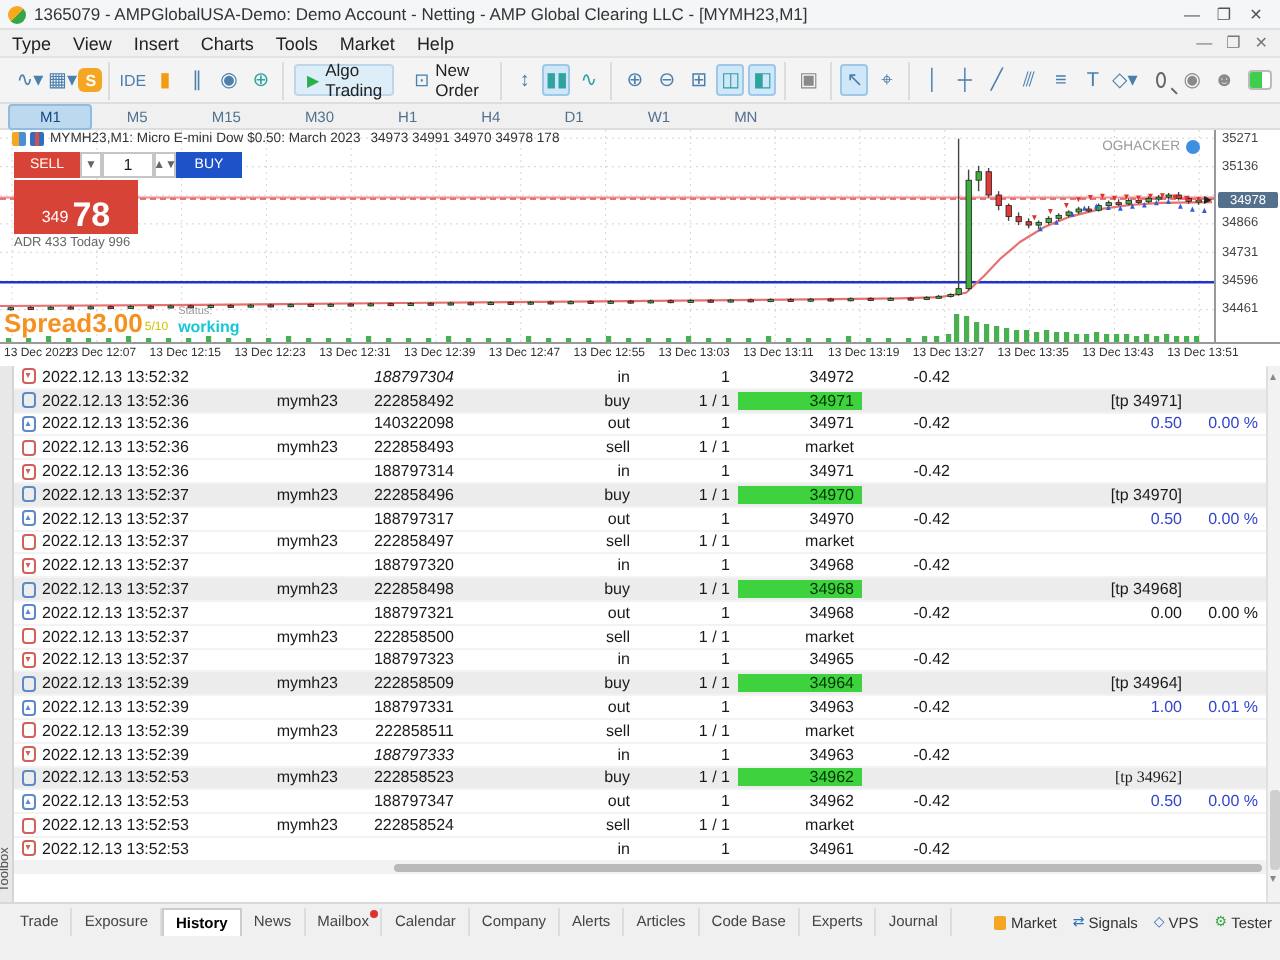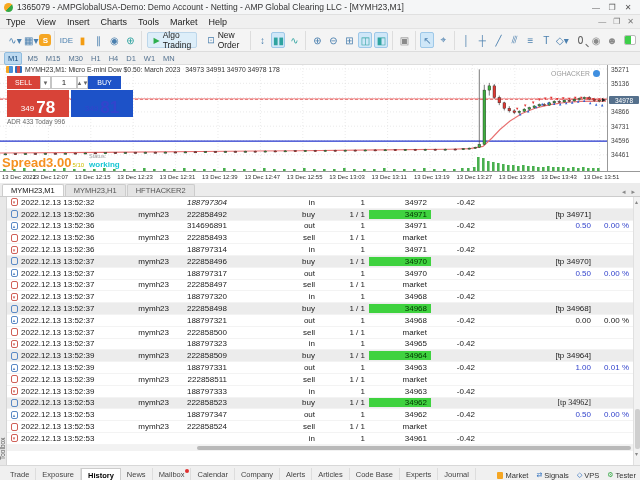--- a/index.html
+++ b/index.html
@@ -28,21 +28,21 @@
   .tbtn .play{color:#2eaf4e;margin-right:3px;font-size:8px;}
   .tbtn.plain{background:#f4f4f4;border:1px solid transparent;}
   .tbtn.plain .ni{color:#4a7fae;margin-right:3px;font-size:9px;}
   .tb-sp{flex:1}
   .mag{position:relative;width:8px;height:8px;border:1.3px solid #666;border-radius:50%;margin:0 5px;}
   .mag:after{content:"";position:absolute;width:4px;height:1.3px;background:#666;transform:rotate(45deg);left:6px;top:8px;}
   .connbar{width:24px;height:10px;border:1px solid #bbb;border-radius:2px;background:#fff;margin-left:4px;overflow:hidden;}
   .connbar i{display:block;width:60%;height:100%;background:#3ecf4a;}
   
   .tfbar{height:13px;display:flex;align-items:center;padding:0 4px;background:#f0f0f0;border-bottom:1px solid #ddd;}
-  .tf{font-size:7.5px;color:#53718f;padding:1px 3px;margin-right:2px;border-radius:2px;}
+  .tf{font-size:7.5px;color:#53718f;padding:1px 15px;margin-right:2px;border-radius:2px;}
   .tf.on{background:#bcd9f0;color:#14497e;border:1px solid #8fbcdf;}
   
   .chart{position:relative;width:640px;height:118px;background:#fff;border-bottom:1px solid #ccc;}
   .plotwrap{position:absolute;left:0;top:0;width:607px;height:106px;}
   .paxis{position:absolute;right:0;top:0;width:33px;height:106px;border-left:1px solid #999;font-size:6.5px;color:#444;background:#fff;}
   .paxis .pl{position:absolute;left:3px;}
   .pricebox{position:absolute;left:1px;width:30px;background:#55708c;color:#fff;text-align:center;font-size:6.5px;border-radius:1px;padding:0.5px 0;}
   .taxis{position:absolute;left:0;top:106px;width:640px;height:12px;border-top:1px solid #999;font-size:6px;color:#333;background:#fff;}
   .taxis .tl{position:absolute;top:2px;white-space:nowrap;}
   .chead{position:absolute;left:6px;top:1px;display:flex;align-items:center;font-size:6.8px;color:#333;white-space:nowrap;}
@@ -542,43 +542,31 @@
         <span class="dd">▼</span>
         <span class="vol">1</span>
         <span class="dd">▲▼</span>
         <span class="buybtn">BUY</span>
       </div>
       <div class="wrow2">
         <span class="pbig red">
             <span class="sm">349</span>
             <span class="lg">78</span>
           </span>
-        <span class="pbig blue">
-            <span class="sm">349</span>
-            <span class="lg">81</span>
-          </span>
       </div>
       <div class="adr">ADR 433   Today 996</div>
     </div>
 
     <div class="spread">
       <span class="big">Spread3.00</span>
       <span class="small">5/10</span>
       <span class="stat"><span class="sl">Status:</span><span class="sv">working</span></span>
     </div>
   </div>
 
-  <div class="charttabs" id="charttabs">
-      <span class="ctab on">MYMH23,M1</span>
-      <span class="ctab">MYMH23,H1</span>
-      <span class="ctab">HFTHACKER2</span>
-      <span class="ct-sp"></span>
-      <span class="ctarr">◂</span>
-      <span class="ctarr">▸</span>
-    </div>
 
   <div class="toolbox">
     <div class="tb-side">
         <span>Toolbox</span>
       </div>
     <div class="tb-main">
       <div class="tb-rows" id="tbrows">
           <div class="trow">
             <span class="rico in">
               <i>▾</i>
@@ -610,21 +598,21 @@
             <span class="tcell " style="width: 44px;"></span>
             <span class="tcell " style="width: 72px;">[tp 34971]</span>
             <span class="tcell " style="width: 38px;"></span>
           </div>
           <div class="trow">
             <span class="rico out">
               <i>▴</i>
             </span>
             <span class="tcell left" style="width: 100px;">2022.12.13 13:52:36</span>
             <span class="tcell " style="width: 52px;"></span>
-            <span class="tcell " style="width: 58px;">314696891</span>
+            <span class="tcell " style="width: 58px;">140322098</span>
             <span class="tcell " style="width: 50px;"></span>
             <span class="tcell " style="width: 38px;">out</span>
             <span class="tcell " style="width: 50px;">1</span>
             <span class="tcell " style="width: 62px;">34971</span>
             <span class="tcell " style="width: 48px;">-0.42</span>
             <span class="tcell " style="width: 44px;"></span>
             <span class="tcell blue" style="width: 72px;">0.50</span>
             <span class="tcell blue" style="width: 38px;">0.00 %</span>
           </div>
           <div class="trow">
@@ -834,21 +822,21 @@
             <span class="tcell " style="width: 44px;"></span>
             <span class="tcell " style="width: 72px;"></span>
             <span class="tcell " style="width: 38px;"></span>
           </div>
           <div class="trow">
             <span class="rico in">
               <i>▾</i>
             </span>
             <span class="tcell left" style="width: 100px;">2022.12.13 13:52:39</span>
             <span class="tcell " style="width: 52px;"></span>
-            <span class="tcell " style="width: 58px;">188797333</span>
+            <span class="tcell " style="width: 58px; font-style: italic;">188797333</span>
             <span class="tcell " style="width: 50px;"></span>
             <span class="tcell " style="width: 38px;">in</span>
             <span class="tcell " style="width: 50px;">1</span>
             <span class="tcell " style="width: 62px;">34963</span>
             <span class="tcell " style="width: 48px;">-0.42</span>
             <span class="tcell " style="width: 44px;"></span>
             <span class="tcell " style="width: 72px;"></span>
             <span class="tcell " style="width: 38px;"></span>
           </div>
           <div class="trow shaded">

